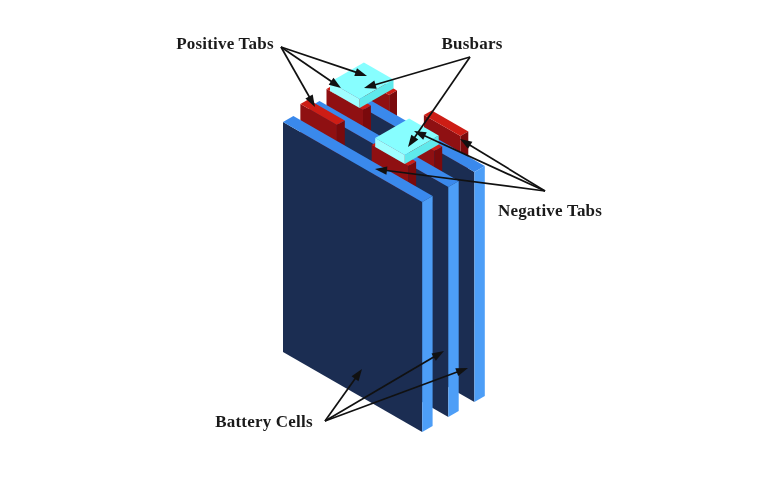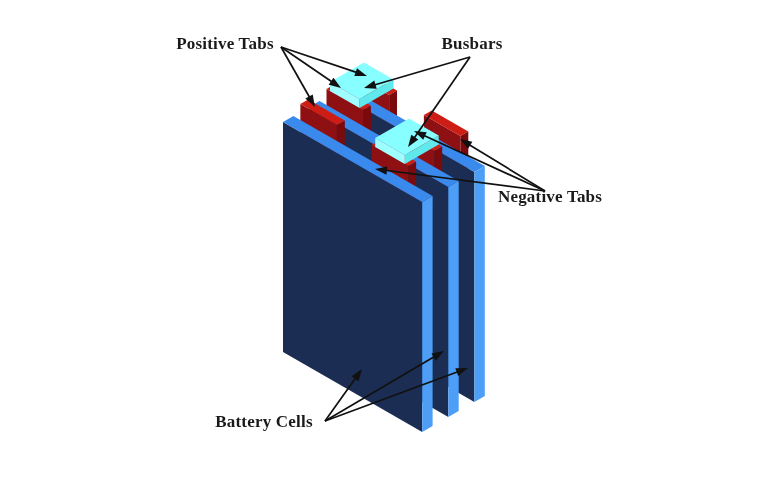--- a/index.html
+++ b/index.html
@@ -87,16 +87,16 @@
         <polygon fill="#111111" points="444.0,351.0 435.8,360.7 431.5,353.5"></polygon>
         <line x1="325" y1="421" x2="460.5" y2="370.8" stroke="#111111" stroke-width="1.7"></line>
         <polygon fill="#111111" points="468.0,368.0 458.2,376.1 455.3,368.2"></polygon>
       </svg>
     </div>
 
   <div class="fig-label" style="left:225px;top:44px;">Positive Tabs</div>
 
   <div class="fig-label" style="left:472px;top:44px;">Busbars</div>
 
-  <div class="fig-label" style="left:550px;top:197px;text-align:center;">Negative Tabs</div>
+  <div class="fig-label" style="left:550px;top:211px;text-align:center;">Negative Tabs</div>
 
   <div class="fig-label" style="left:264px;top:422px;text-align:right;">Battery Cells</div>
 </div>
 
 </body></html>

